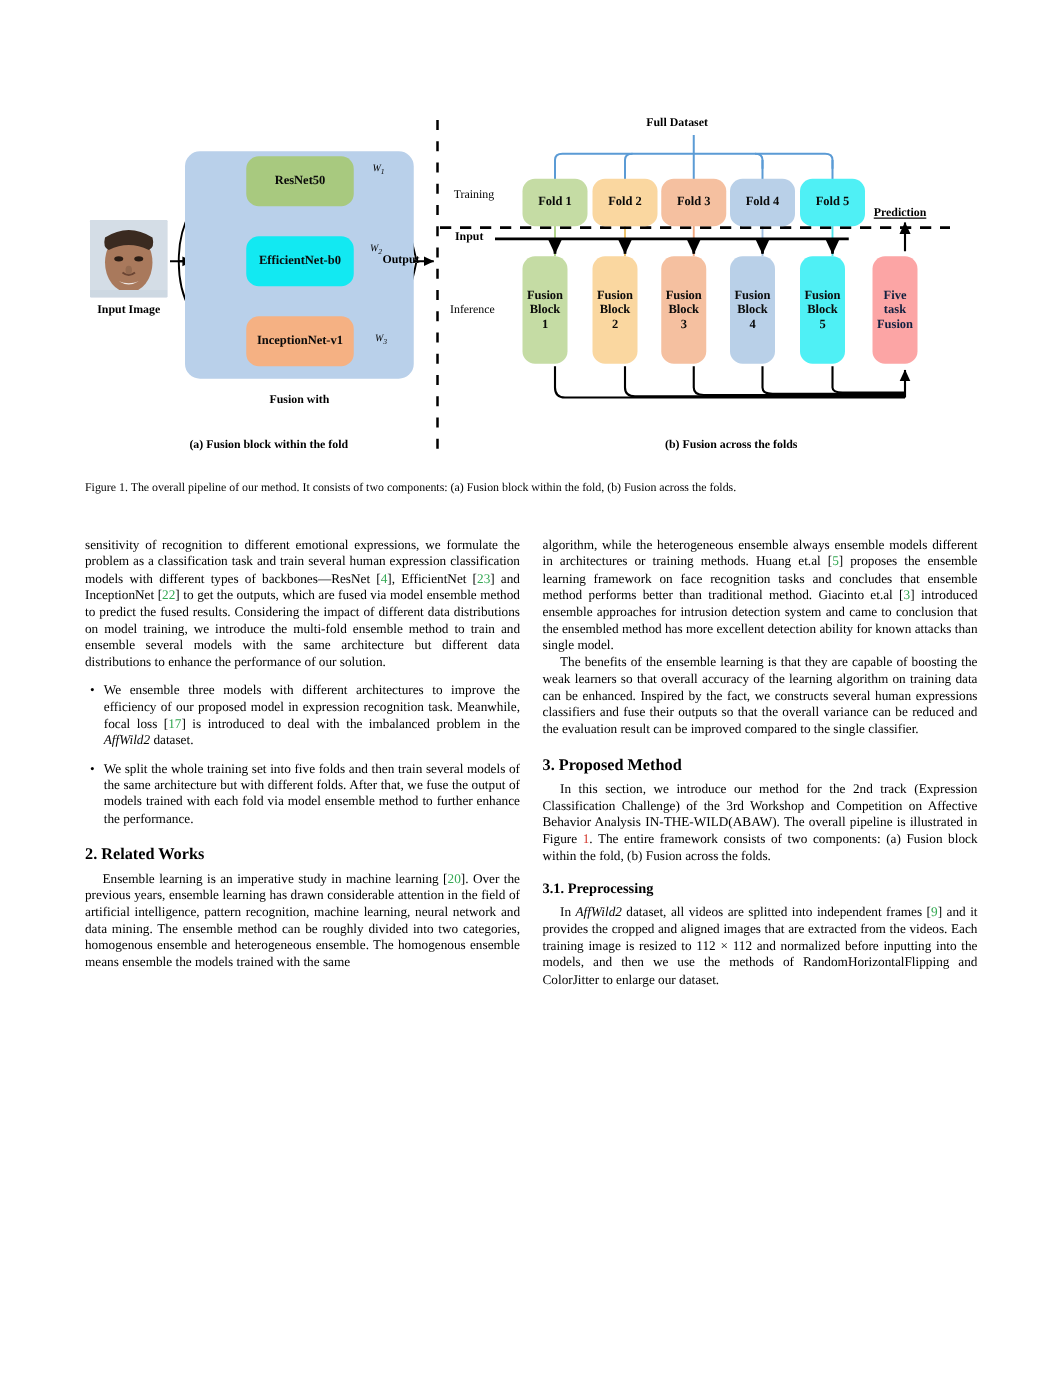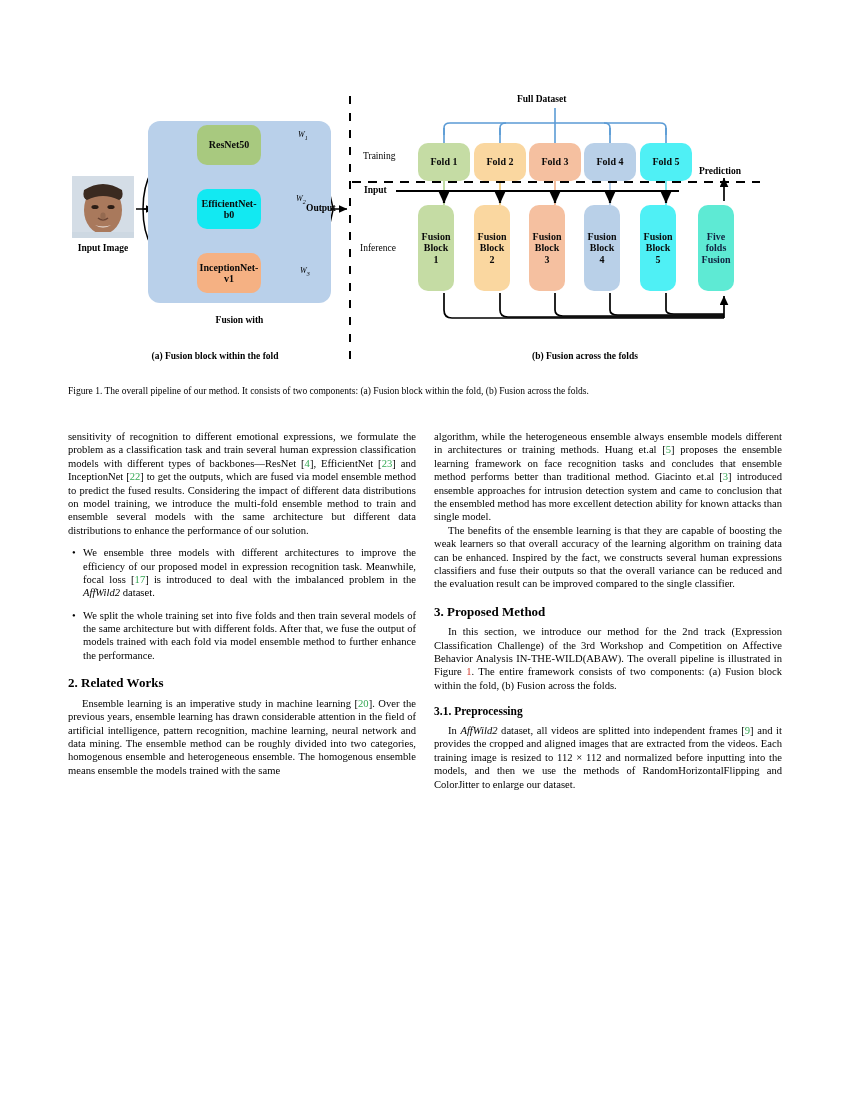--- a/index.html
+++ b/index.html
@@ -44,21 +44,21 @@
   #fusion-panel {
     position: absolute;
     left: 148px;
     top: 33px;
     width: 183px;
     height: 182px;
     background: #b9d0ea;
     border-radius: 12px;
   }
 
-  .model-blk { width: 64px; height: 40px; font-size: 10px; left: 197px; }
+  .model-blk { width: 86px; height: 40px; font-size: 10px; left: 197px; }
 
   .fig-label {
     position: absolute;
     font-weight: bold;
     font-size: 9.5px;
     font-family: "Liberation Serif", "DejaVu Serif", serif;
     white-space: nowrap;
     color: #000;
   }
   .fig-label.plain { font-weight: normal; }
@@ -271,21 +271,21 @@
 
   <div class="fig-label" style="left:148px; top:227px; width:183px; text-align:center;">Fusion with</div>
 
   <div class="fig-label" style="left:100px; top:263px; width:230px; text-align:center;">(a) Fusion block within the fold</div>
 
   <div class="fig-label" style="left:517px; top:6px;">Full Dataset</div>
 
   <div class="fig-label plain" style="left:363px; top:63px;">Training</div>
   <div class="fig-label" style="left:364px; top:97px;">Input</div>
   <div class="fig-label plain" style="left:360px; top:155px;">Inference</div>
-  <div class="fig-label" style="left:699px; top:78px;">Prediction</div>
+  <div class="fig-label" style="left:699px; top:78px;text-decoration:underline;">Prediction</div>
 
   <div class="blk fold-blk" style="left:418px; background:#c5dca4;">
     <span>Fold 1</span>
   </div>
   <div class="blk fold-blk" style="left:474px; background:#fad7a0;">
     <span>Fold 2</span>
   </div>
   <div class="blk fold-blk" style="left:529px; background:#f5c0a0;">
     <span>Fold 3</span>
   </div>
@@ -304,22 +304,22 @@
   </div>
   <div class="blk fusion-blk" style="left:529px; background:#f5c0a0;">
     <span><span>Fusion</span><br><span>Block</span><br><span>3</span></span>
   </div>
   <div class="blk fusion-blk" style="left:584px; background:#b9d0e8;">
     <span><span>Fusion</span><br><span>Block</span><br><span>4</span></span>
   </div>
   <div class="blk fusion-blk" style="left:640px; background:#4ff0f5;">
     <span><span>Fusion</span><br><span>Block</span><br><span>5</span></span>
   </div>
-  <div class="blk fusion-blk" style="left:698px; background:#5eead4; color:#10203f;">
-    <span><span>Five</span><br><span>folds</span><br><span>Fusion</span></span>
+  <div class="blk fusion-blk" style="left:698px; background:#fca5a5; color:#10203f;">
+    <span><span>Five</span><br><span>task</span><br><span>Fusion</span></span>
   </div>
 
   <div class="fig-label" style="left:420px; top:263px; width:330px; text-align:center;">(b) Fusion across the folds</div>
 </div>
 
 <div id="caption">Figure 1. The overall pipeline of our method. It consists of two components: (a) Fusion block within the fold, (b) Fusion across the folds.</div>
 
 <div id="col-left" class="column">
   <p class="para noindent"><span>sensitivity of recognition to different emotional expressions, we formulate the problem as a classification task and train several human expression classification models with different types of backbones—ResNet [</span><span class="cite">4</span><span>], EfficientNet [</span><span class="cite">23</span><span>] and InceptionNet [</span><span class="cite">22</span><span>] to get the outputs, which are fused via model ensemble method to predict the fused results. Considering the impact of different data distributions on model training, we introduce the multi-fold ensemble method to train and ensemble several models with the same architecture but different data distributions to enhance the performance of our solution.</span></p>
 

